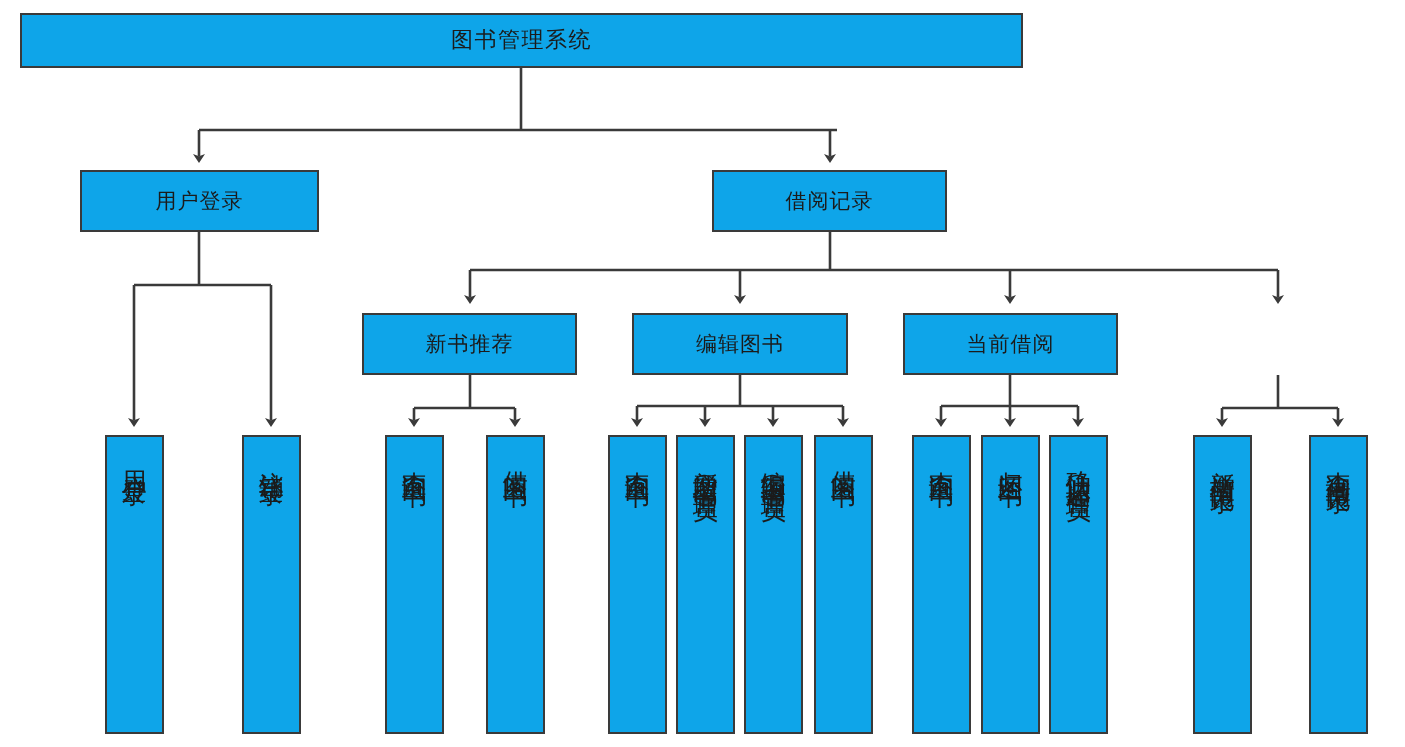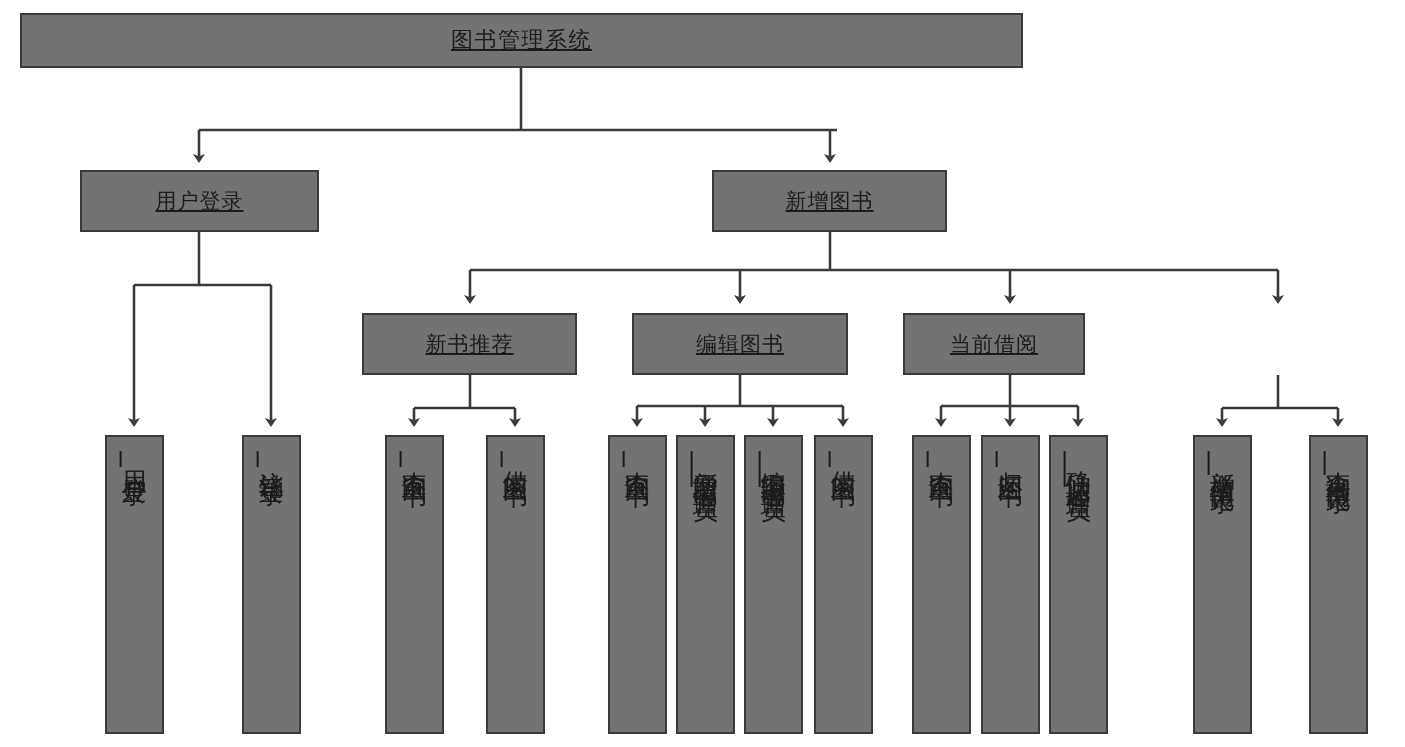--- a/index.html
+++ b/index.html
@@ -9,28 +9,27 @@
     background:#ffffff;
     font-family:"Liberation Sans","DejaVu Sans",sans-serif;
     overflow:hidden;
   }
   #canvas{position:relative;width:1405px;height:747px;background:#fff;}
   svg#wires{position:absolute;left:0;top:0;width:1405px;height:747px;pointer-events:none;}
 
   .node{
     position:absolute;
     box-sizing:border-box;
-    background:#737373;
+    background:#0ea5e9;
     border:2.5px solid #3a3a3a;
     display:flex;
     align-items:center;
     justify-content:center;
     color:#1b1b1b;
     z-index:2;
-    text-decoration:underline;
   }
   .node .lbl{
     display:block;
     text-align:center;
     line-height:1.12;
     white-space:nowrap;
   }
   .node.horiz .lbl{
     font-size:21px;
     letter-spacing:1px;
@@ -115,30 +114,30 @@
   </svg>
 
   <div class="node root horiz" style="left:20px;top:13px;width:1003px;height:55px;">
     <span class="lbl">图书管理系统</span>
   </div>
 
   <div class="node horiz" style="left:80px;top:170px;width:239px;height:62px;">
     <span class="lbl">用户登录</span>
   </div>
   <div class="node horiz" style="left:712px;top:170px;width:235px;height:62px;">
-    <span class="lbl">新增图书</span>
+    <span class="lbl">借阅记录</span>
   </div>
 
   <div class="node horiz" style="left:362px;top:313px;width:215px;height:62px;">
     <span class="lbl">新书推荐</span>
   </div>
   <div class="node horiz" style="left:632px;top:313px;width:216px;height:62px;">
     <span class="lbl">编辑图书</span>
   </div>
-  <div class="node horiz" style="left:903px;top:313px;width:182px;height:62px;">
+  <div class="node horiz" style="left:903px;top:313px;width:215px;height:62px;">
     <span class="lbl">当前借阅</span>
   </div>
 
   <div class="node leaf" style="left:105px;top:435px;width:59px;height:299px;">
     <span class="lbl">用户登录</span>
   </div>
   <div class="node leaf" style="left:242px;top:435px;width:59px;height:299px;">
     <span class="lbl">注销登录</span>
   </div>
 

